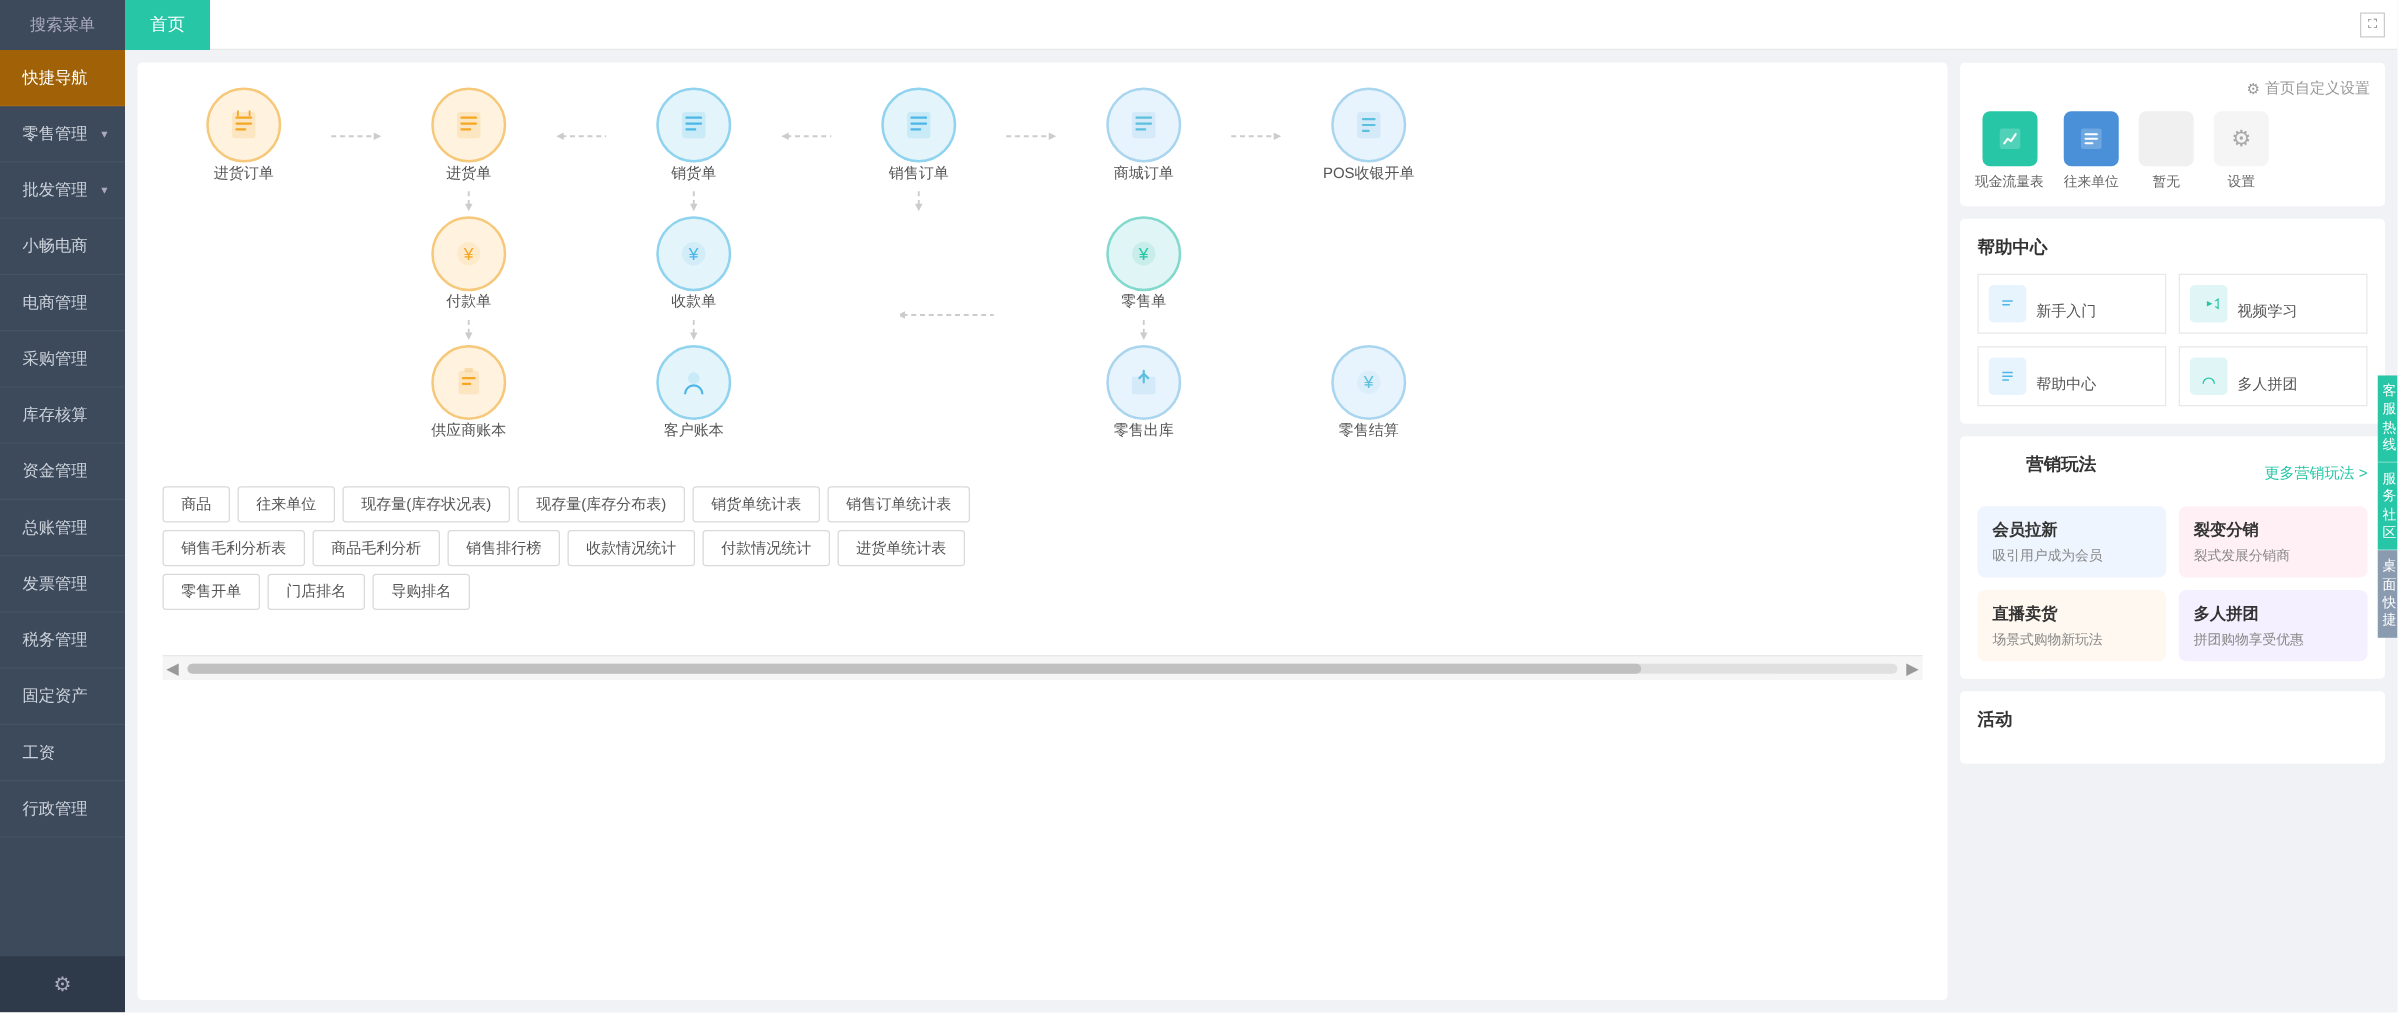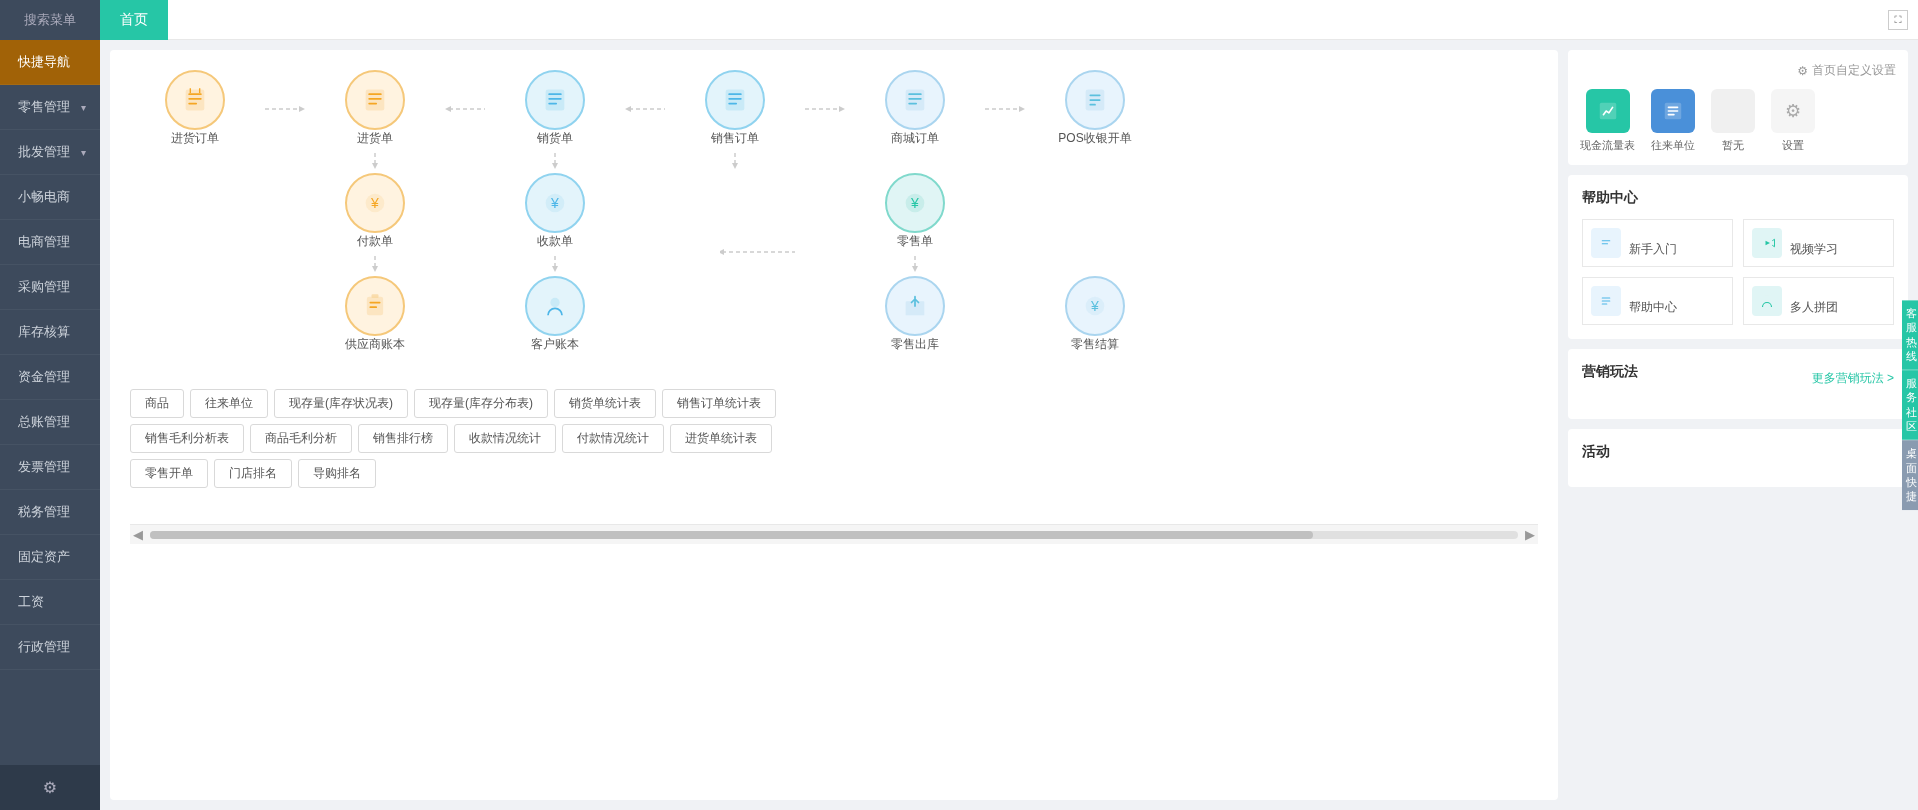--- a/index.html
+++ b/index.html
@@ -67,21 +67,21 @@
     .section-title { font-size: 14px; font-weight: bold; color: #333; margin-bottom: 12px; }
     .help-grid { display: grid; grid-template-columns: 1fr 1fr; gap: 10px; }
     .help-item { display: flex; align-items: flex-end; gap: 8px; padding: 8px; border: 1px solid #e8e8e8; border-radius: 0; cursor: pointer; }
     .help-icon { width: 30px; height: 30px; border-radius: 4px; display: flex; align-items: center; justify-content: center; font-size: 16px; }
     .help-icon.blue { background: #e8f4fd; color: #4db6e8; }
     .help-icon.teal { background: #e0f5f5; color: #26c6a6; }
     .help-text { font-size: 12px; color: #555; }
 
     
     .marketing { background: #fff; border-radius: 4px; padding: 14px; }
-    .marketing-header { display: flex; justify-content: space-between; align-items: center; margin-bottom: 12px; }
+    .marketing-header { display: flex; justify-content: space-between; align-items: center; margin-bottom: 12px; margin-left: 39px; }
     .more-link { font-size: 12px; color: #26c6a6; cursor: pointer; }
     .marketing-grid { display: grid; grid-template-columns: 1fr 1fr; gap: 10px; }
     .marketing-item { background: #f0f8ff; border-radius: 6px; padding: 10px 12px; cursor: pointer; }
     .marketing-item-title { font-size: 13px; font-weight: bold; color: #333; margin-bottom: 4px; }
     .marketing-item-sub { font-size: 11px; color: #888; }
     .marketing-item.pink { background: #fff0f5; }
     .marketing-item.purple { background: #f5f0ff; }
     .marketing-item.orange { background: #fff8f0; }
 
     
@@ -544,20 +544,38 @@
             <div class="help-text">多人拼团</div>
           </div>
         </div>
       </div>
 
       <div class="marketing">
         <div class="marketing-header">
           <div class="section-title">营销玩法</div>
           <div class="more-link">更多营销玩法 &gt;</div>
         </div>
+        <div class="marketing-grid">
+          <div class="marketing-item" style="background:#eef5ff;">
+            <div class="marketing-item-title">会员拉新</div>
+            <div class="marketing-item-sub">吸引用户成为会员</div>
+          </div>
+          <div class="marketing-item pink" style="background:#fff0f5;">
+            <div class="marketing-item-title">裂变分销</div>
+            <div class="marketing-item-sub">裂式发展分销商</div>
+          </div>
+          <div class="marketing-item orange" style="background:#fff8f0;">
+            <div class="marketing-item-title">直播卖货</div>
+            <div class="marketing-item-sub">场景式购物新玩法</div>
+          </div>
+          <div class="marketing-item purple" style="background:#f5f0ff;">
+            <div class="marketing-item-title">多人拼团</div>
+            <div class="marketing-item-sub">拼团购物享受优惠</div>
+          </div>
+        </div>
       </div>
 
       <div class="activity">
         <div class="section-title">活动</div>
       </div>
     </div>
   </div>
 </div>
 
 <div class="side-buttons">

